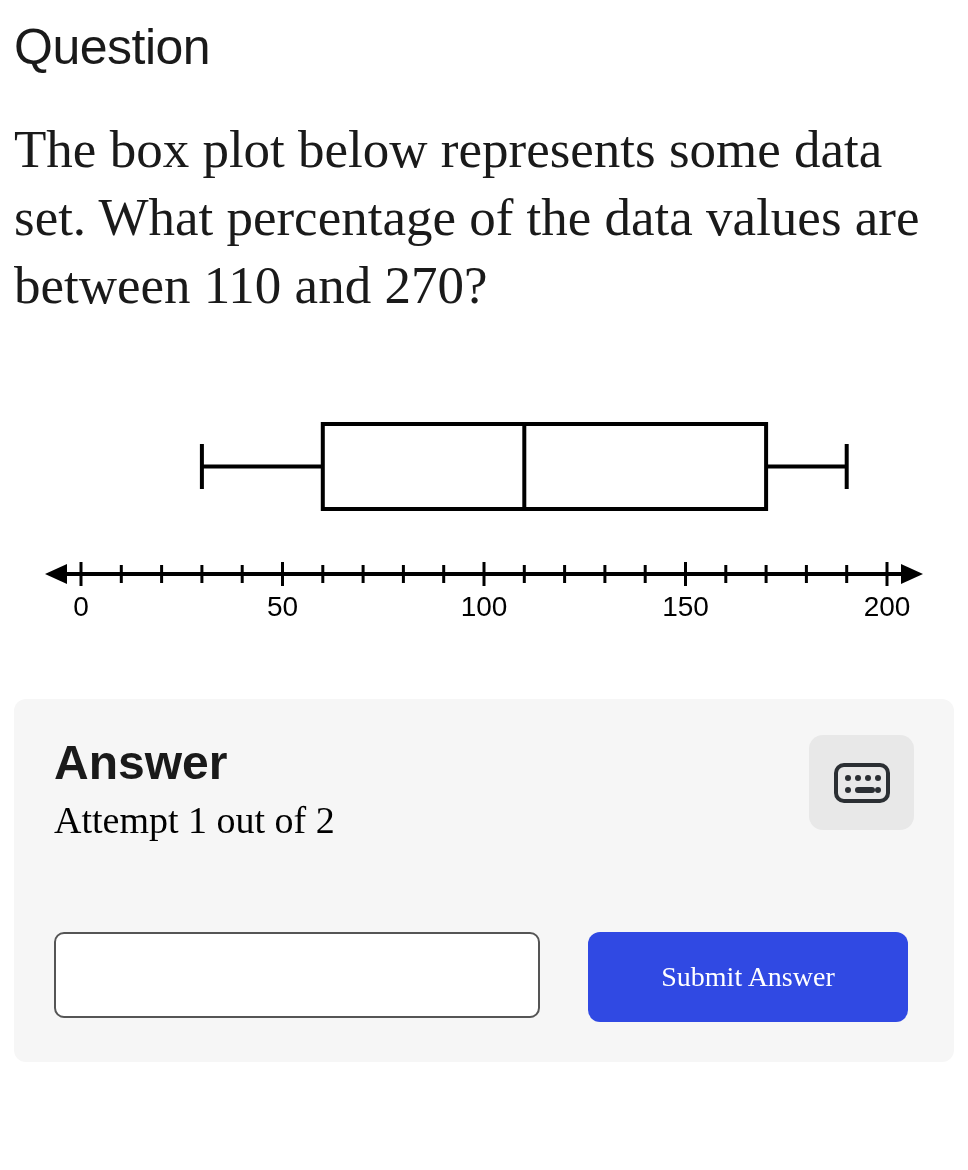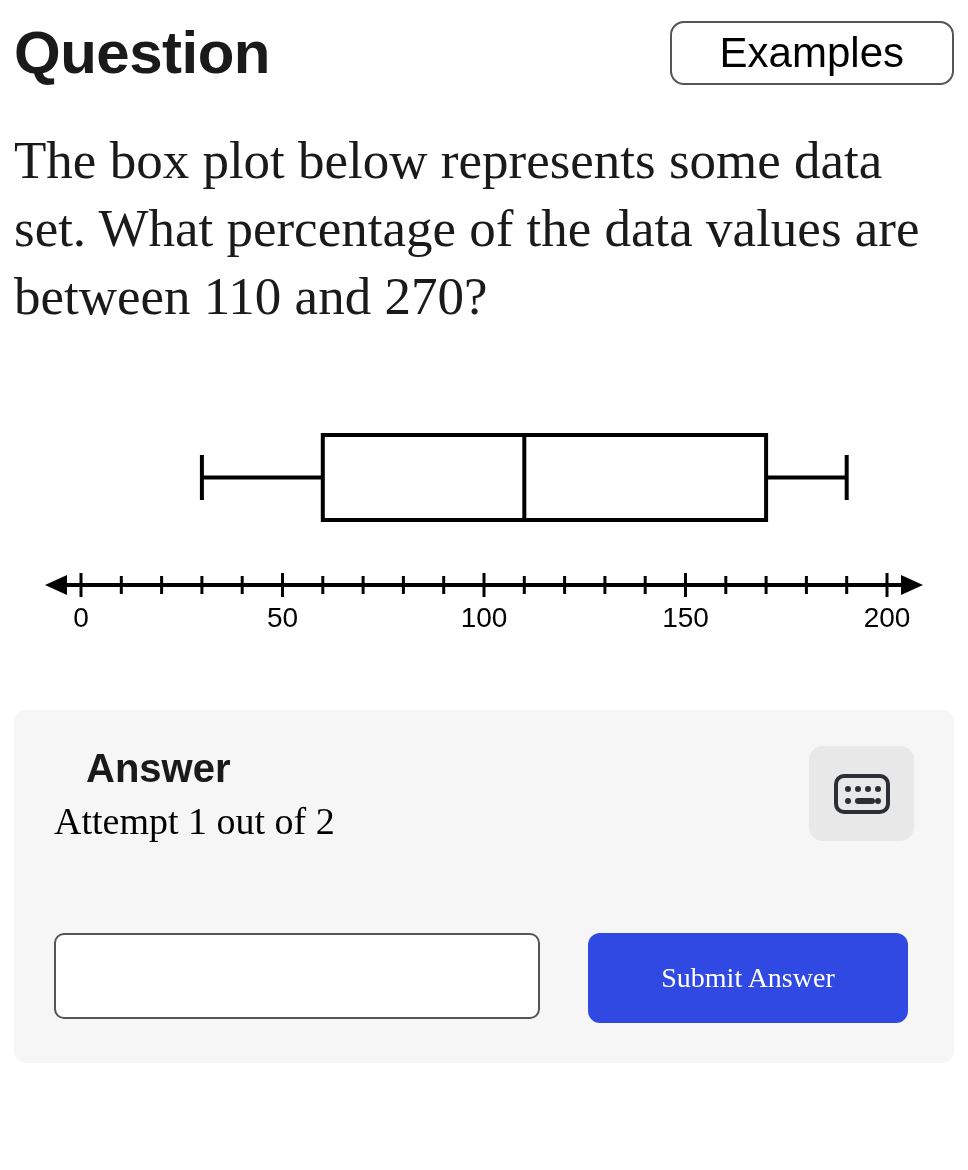--- a/index.html
+++ b/index.html
@@ -12,22 +12,22 @@
   }
   .page { padding: 18px 14px 14px 14px; }
   .header-row {
     display: flex;
     justify-content: space-between;
     align-items: center;
     margin-bottom: 40px;
   }
   .question-label {
     font-family: -apple-system, 'Segoe UI', Arial, sans-serif;
-    font-weight: 700;
-    font-size: 60px;
+    font-weight: 400;
+    font-size: 50px;
     letter-spacing: -0.5px;
   }
   .examples-btn {
     font-family: -apple-system, 'Segoe UI', Arial, sans-serif;
     font-size: 42px;
     font-weight: 400;
     padding: 6px 48px;
     border: 2px solid #555;
     border-radius: 14px;
     background: #fff;
@@ -56,22 +56,21 @@
     padding: 36px 40px 40px 40px;
   }
   .answer-top {
     display: flex;
     justify-content: space-between;
     align-items: flex-start;
   }
   .answer-label {
     font-family: -apple-system, 'Segoe UI', Arial, sans-serif;
     font-weight: 800;
-    font-size: 40px;
-    margin-left: 32px;
+    font-size: 48px;
   }
   .attempt {
     margin-top: 8px;
     font-size: 38px;
     color: #000000;
   }
   .kbd-btn {
     width: 105px; height: 95px;
     border-radius: 14px;
     background: #e8e8e8;
@@ -108,21 +107,20 @@
     font-family: Georgia, 'Times New Roman', serif;
     cursor: pointer;
   }
 </style>
 </head>
 <body>
 
 <div class="page">
   <div class="header-row">
     <div class="question-label">Question</div>
-    <button class="examples-btn">Examples</button>
   </div>
 
   <div class="prompt">The box plot below represents some data set. What percentage of the data values are between 110 and 270?</div>
 
   <div class="chart-wrap">
     <svg class="boxchart" id="boxchart" width="930" height="280">
         <line x1="36" y1="205" x2="894" y2="205" stroke="#000" stroke-width="4"></line>
         <polygon points="26,205 48,195 48,215" fill="#000"></polygon>
         <polygon points="904,205 882,195 882,215" fill="#000"></polygon>
         <line x1="62" y1="193" x2="62" y2="217" stroke="#000" stroke-width="3"></line>

